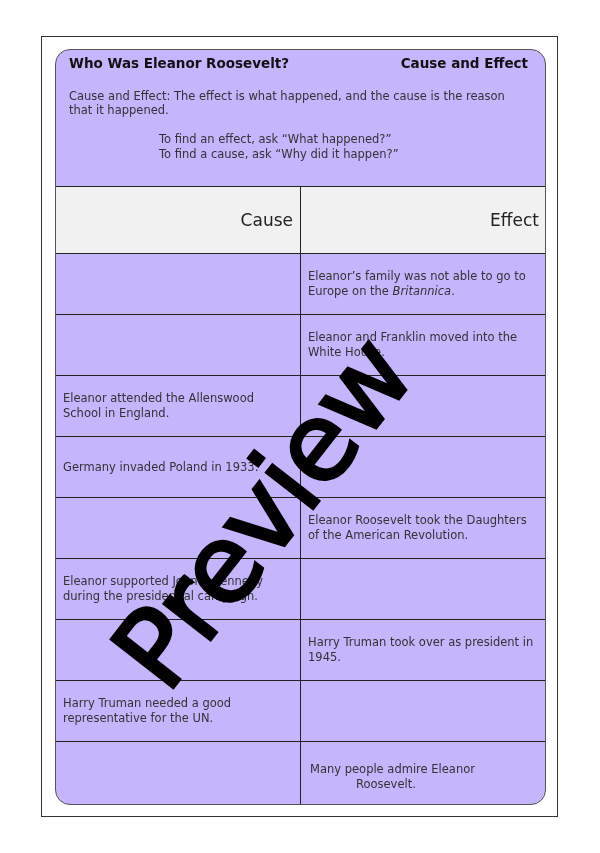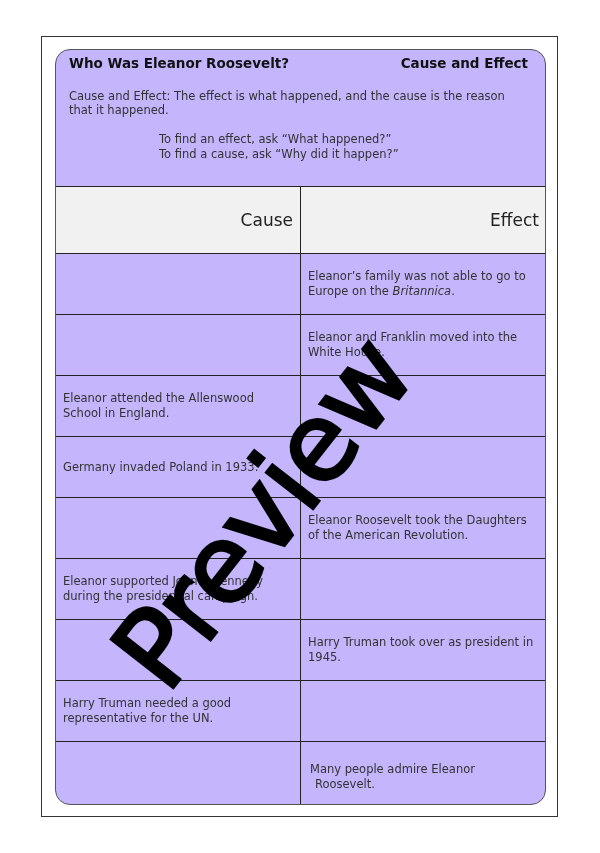--- a/index.html
+++ b/index.html
@@ -106,21 +106,21 @@
     height: 67px;
     background: #f1f1f1;
     font-weight: normal;
     font-size: 17px;
     color: #222;
     text-align: right;
   }
   table.ce-table td { height: 61px; }
   table.ce-table tr.last td { height: 70px; border-bottom: none; }
   table.ce-table td.indent { padding-left: 9px; }
-  .hang { display: block; padding-left: 5px; }
+  .hang { display: block; padding-left: 5px; margin-left: 41px; }
   em { font-style: italic; }
 
   .watermark {
     position: absolute;
     left: 95px;
     top: 410px;
     font-family: "DejaVu Sans", sans-serif;
     font-size: 108px;
     font-weight: normal;
     color: #000;

